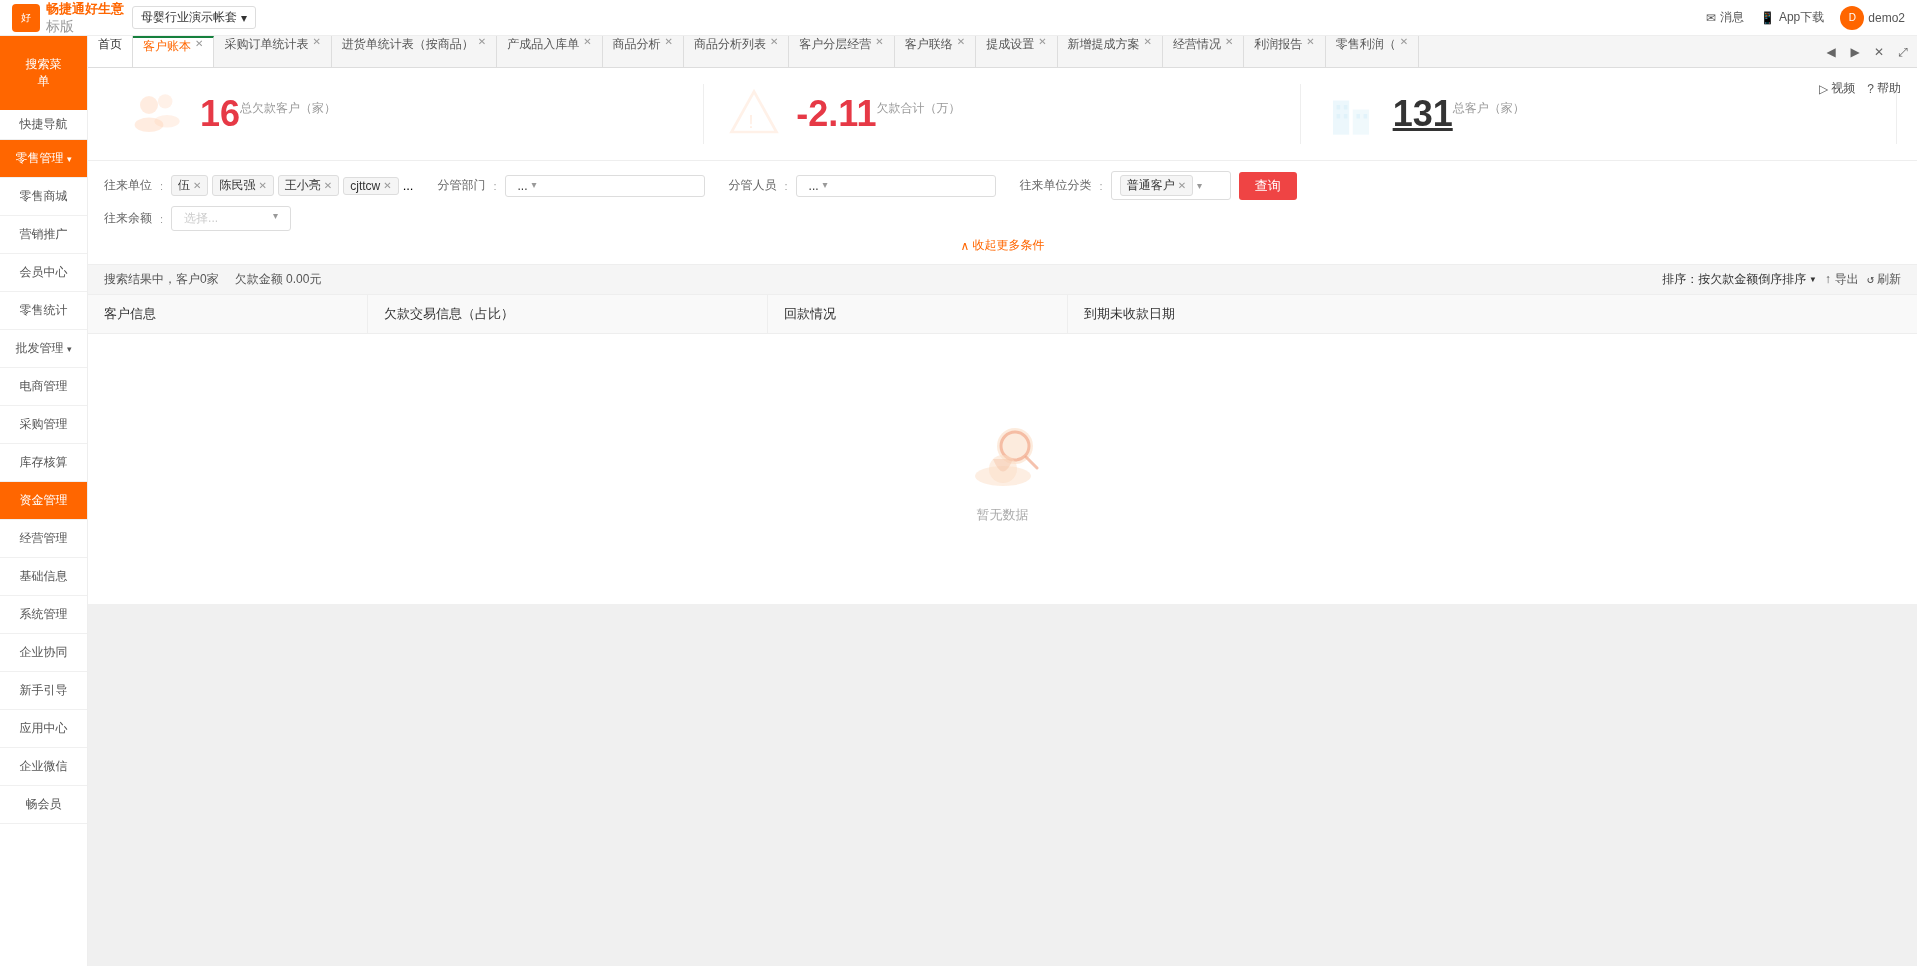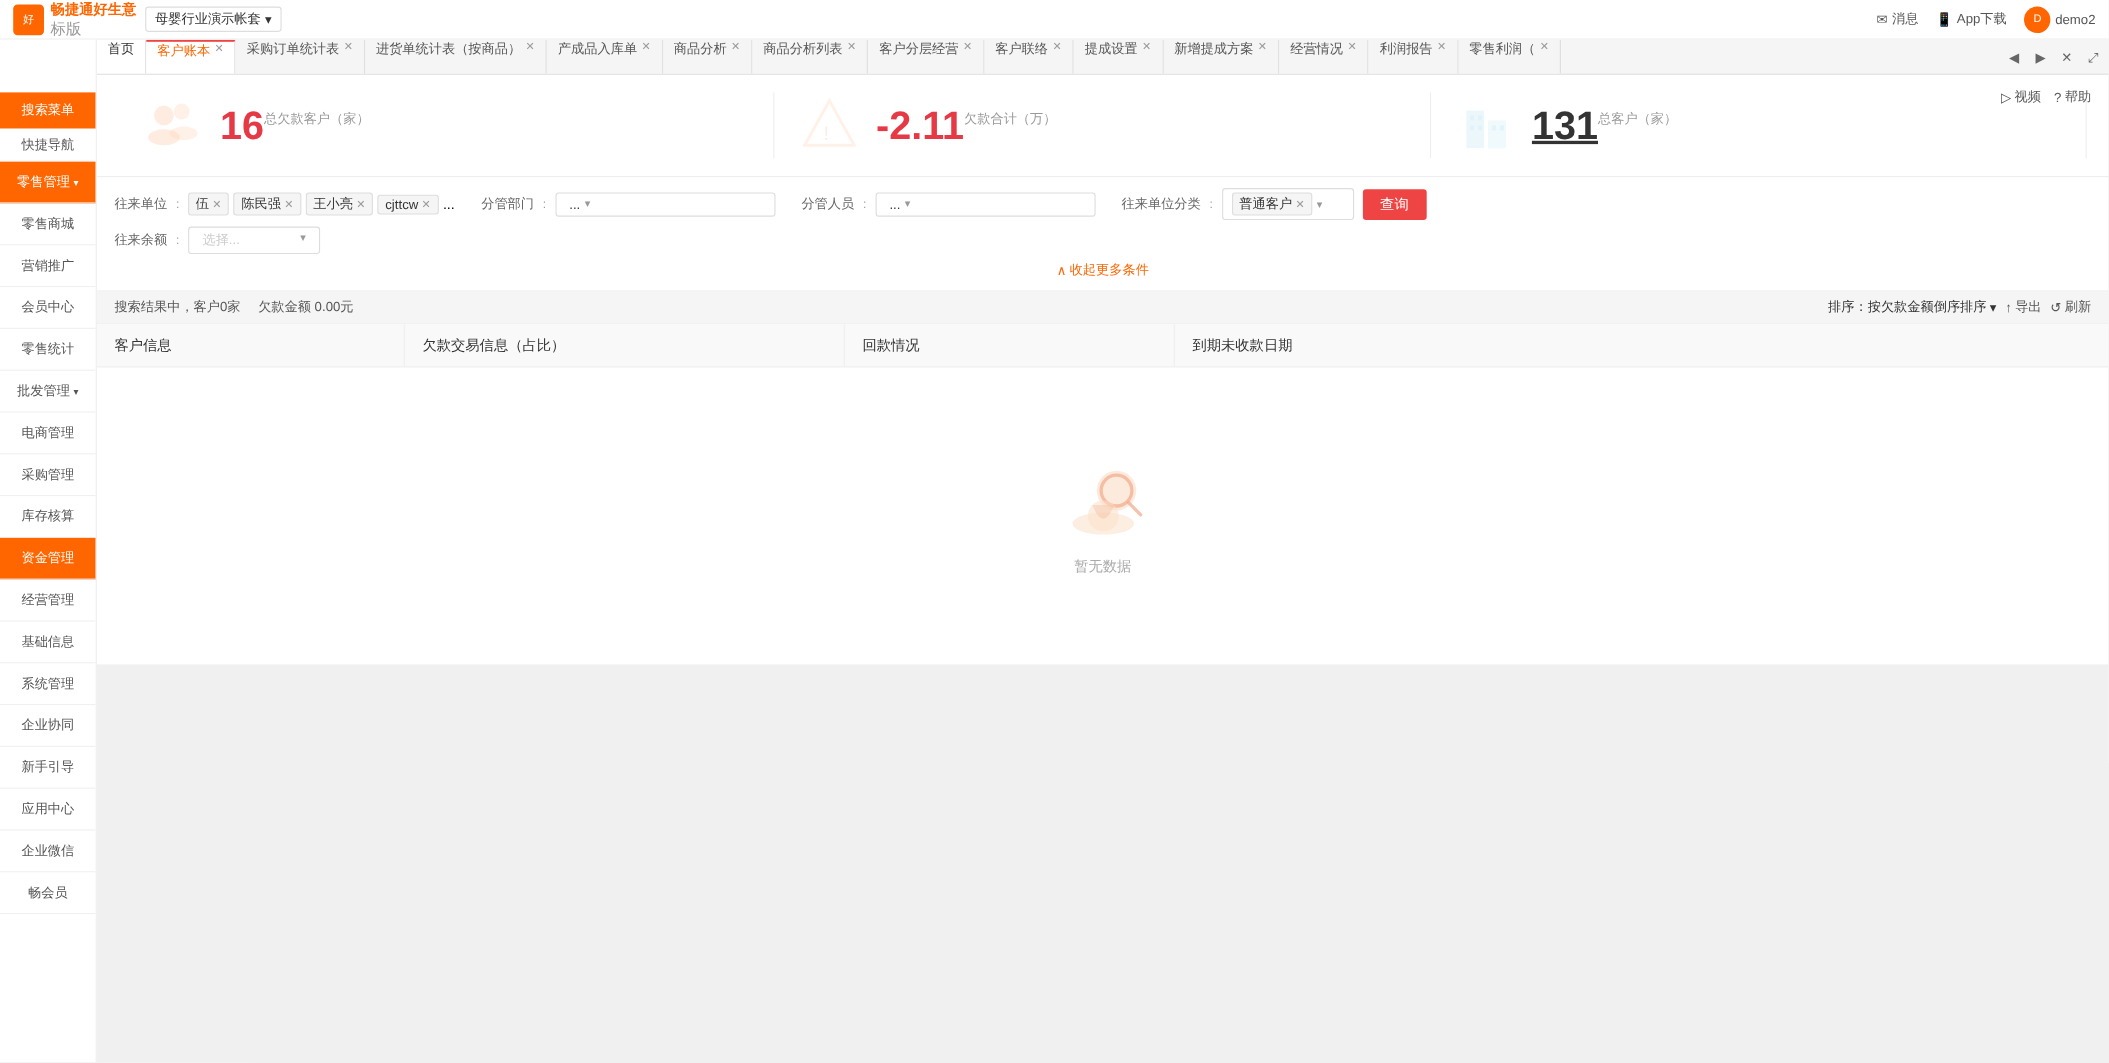--- a/index.html
+++ b/index.html
@@ -22,32 +22,32 @@
     .store-selector { display: flex; align-items: center; gap: 4px; font-size: 12px; color: #333; cursor: pointer; border: 1px solid #ddd; border-radius: 3px; padding: 2px 8px; }
     .top-header-right { display: flex; align-items: center; gap: 16px; }
     .header-btn { display: flex; align-items: center; gap: 4px; font-size: 12px; color: #555; cursor: pointer; }
     .avatar { width: 24px; height: 24px; background: #ff6600; border-radius: 50%; display: flex; align-items: center; justify-content: center; color: white; font-size: 10px; }
 
     
     .main-layout { display: flex; flex: 1; overflow: hidden; }
 
     
     .sidebar { width: 88px; background: #fff; border-right: 1px solid #eee; display: flex; flex-direction: column; flex-shrink: 0; overflow-y: auto; }
-    .sidebar-search { padding: 8px; background: #ff6600; color: white; text-align: center; font-size: 12px; cursor: pointer; margin-top: 48px; }
+    .sidebar-search { padding: 20px; background: #ff6600; color: white; text-align: center; font-size: 12px; cursor: pointer; }
     .sidebar-nav { padding: 6px; background: #fff; color: #555; text-align: center; font-size: 12px; cursor: pointer; border-bottom: 1px solid #eee; }
     .sidebar-item { padding: 10px 4px; text-align: center; font-size: 12px; color: #555; cursor: pointer; border-bottom: 1px solid #f0f0f0; }
     .sidebar-item.active { background: #ff6600; color: white; }
 
     
     .content-area { flex: 1; display: flex; flex-direction: column; overflow: hidden; }
 
     
     .tab-bar { background: #f5f5f5; display: flex; align-items: center; height: 32px; border-bottom: 1px solid #ddd; flex-shrink: 0; overflow: hidden; }
     .tab-item { display: flex; gap: 4px; padding: 0 10px; height: 100%; font-size: 12px; color: #555; cursor: pointer; border-right: 1px solid #ddd; white-space: nowrap; background: #f5f5f5; }
-    .tab-item.active { background: #fff; color: #ff6600; border-top: 2px solid #ef4444; }
+    .tab-item.active { background: #fff; color: #ff6600; border-top: 2px solid #15803d; }
     .tab-item.home { background: #fff; color: #333; }
     .tab-close { font-size: 10px; color: #999; cursor: pointer; }
     .tab-controls { display: flex; align-items: center; margin-left: auto; padding: 0 4px; gap: 4px; }
     .tab-ctrl-btn { width: 20px; height: 20px; display: flex; align-items: center; justify-content: center; font-size: 12px; cursor: pointer; color: #666; }
 
     
     .page-content { flex: 1; overflow-y: auto; background: #f0f0f0; padding: 0; }
 
     
     .stats-area { background: #fff; display: flex; align-items: center; padding: 16px 20px; gap: 0; border-bottom: 1px solid #eee; position: relative; }
@@ -72,21 +72,21 @@
     .filter-tag .tag-close { color: #999; cursor: pointer; font-size: 10px; }
     .filter-select { display: flex; align-items: center; gap: 4px; border: 1px solid #ddd; border-radius: 3px; padding: 3px 8px; font-size: 12px; color: #333; cursor: pointer; min-width: 120px; }
     .filter-select-wide { min-width: 200px; }
     .filter-input { border: 1px solid #ddd; border-radius: 3px; padding: 3px 12px; font-size: 12px; color: #333; min-width: 120px; display: flex; align-items: flex-start; justify-content: space-between; cursor: pointer; }
     .collapse-btn { display: flex; align-items: center; gap: 3px; font-size: 12px; color: #ff6600; cursor: pointer; margin: 0 auto; }
 
     
     .result-bar { background: #f5f5f5; padding: 6px 16px; display: flex; align-items: center; justify-content: space-between; border-bottom: 1px solid #eee; }
     .result-info { font-size: 12px; color: #555; display: flex; gap: 16px; }
     .result-actions { display: flex; align-items: center; gap: 8px; font-size: 12px; color: #555; }
-    .result-actions span { cursor: pointer; display: flex; align-items: center; gap: 3px; }
+    .result-actions span { cursor: pointer; display: flex; align-items: center; gap: 3px; font-family: Liberation Mono, monospace; }
     .sort-select { display: flex; align-items: center; gap: 3px; cursor: pointer; color: #333; }
 
     
     .table-wrapper { background: #fff; margin: 0; }
     .table-header { display: grid; grid-template-columns: 280px 400px 300px 1fr; background: #f9f9f9; border-bottom: 1px solid #eee; }
     .th { padding: 10px 16px; font-size: 13px; color: #333; font-weight: normal; border-right: 1px solid #eee; }
     .th:last-child { border-right: none; }
 
     
     .empty-state { display: flex; flex-direction: column; align-items: center; justify-content: center; padding: 80px 0; }

